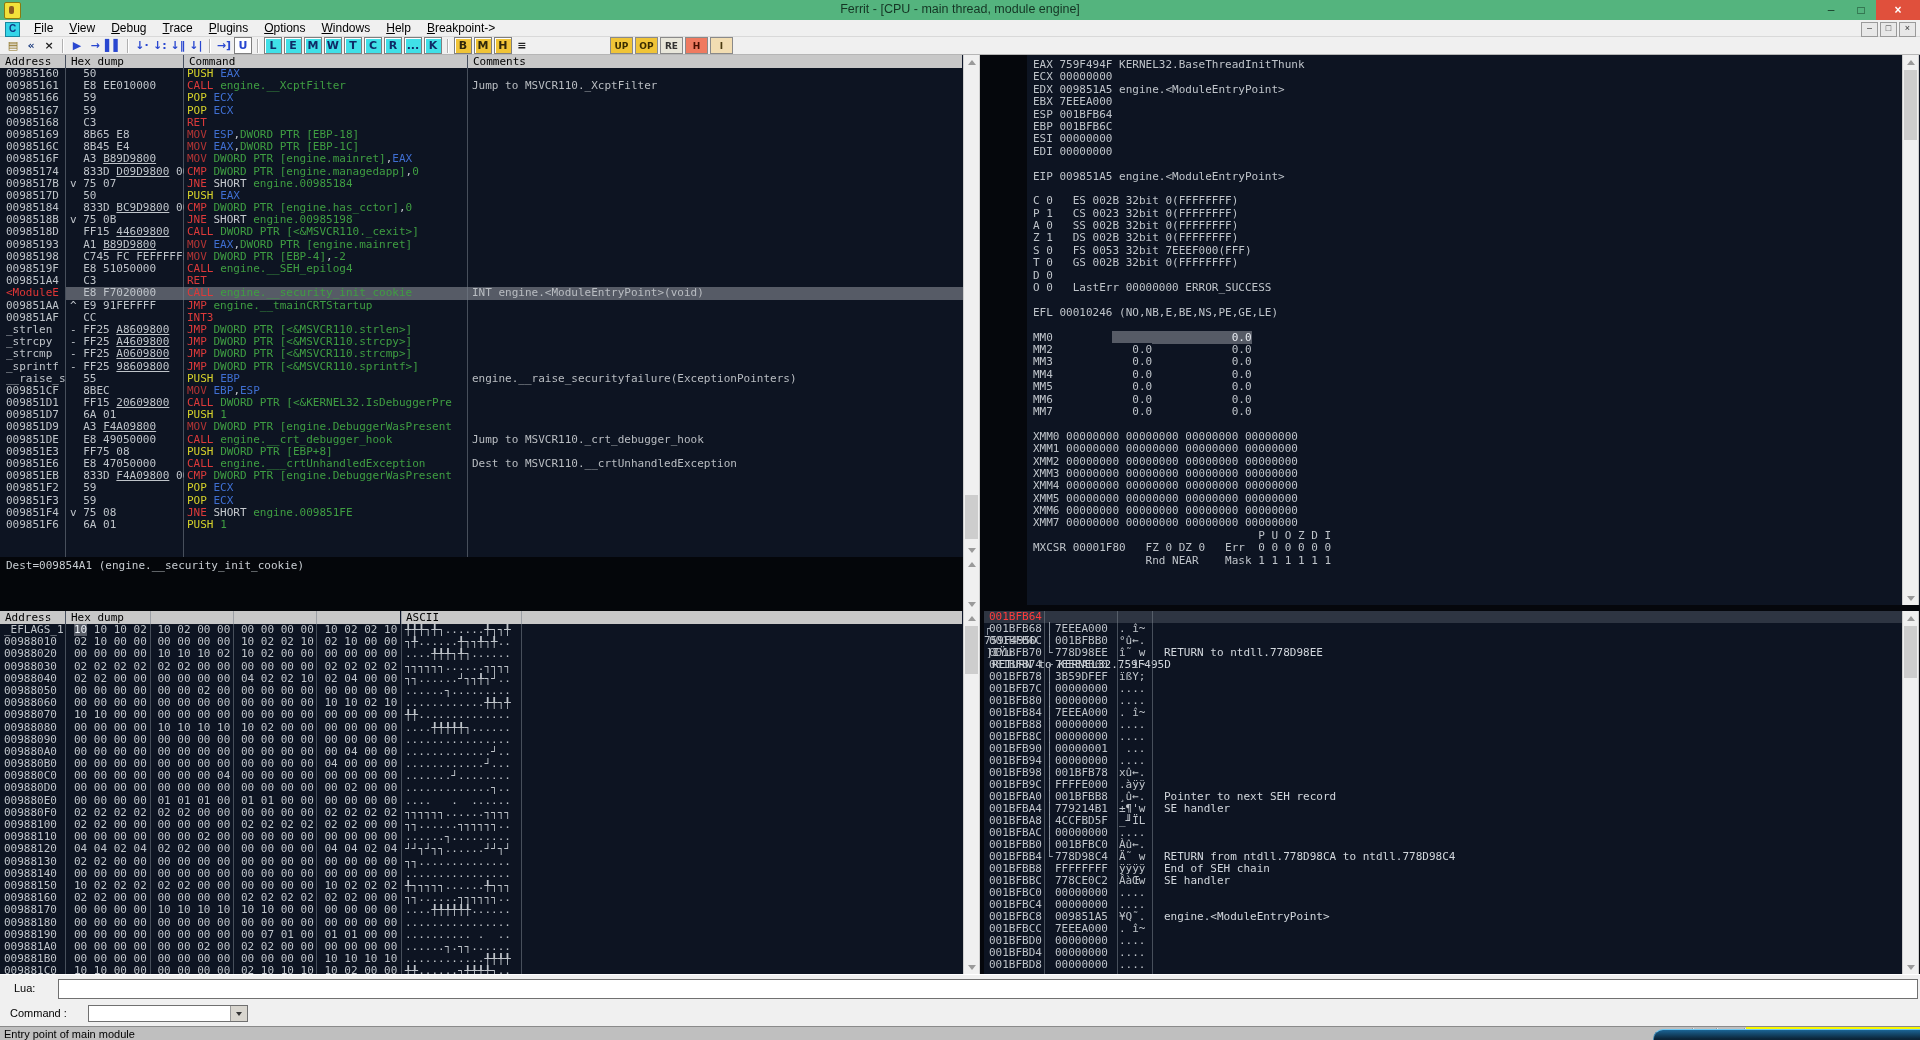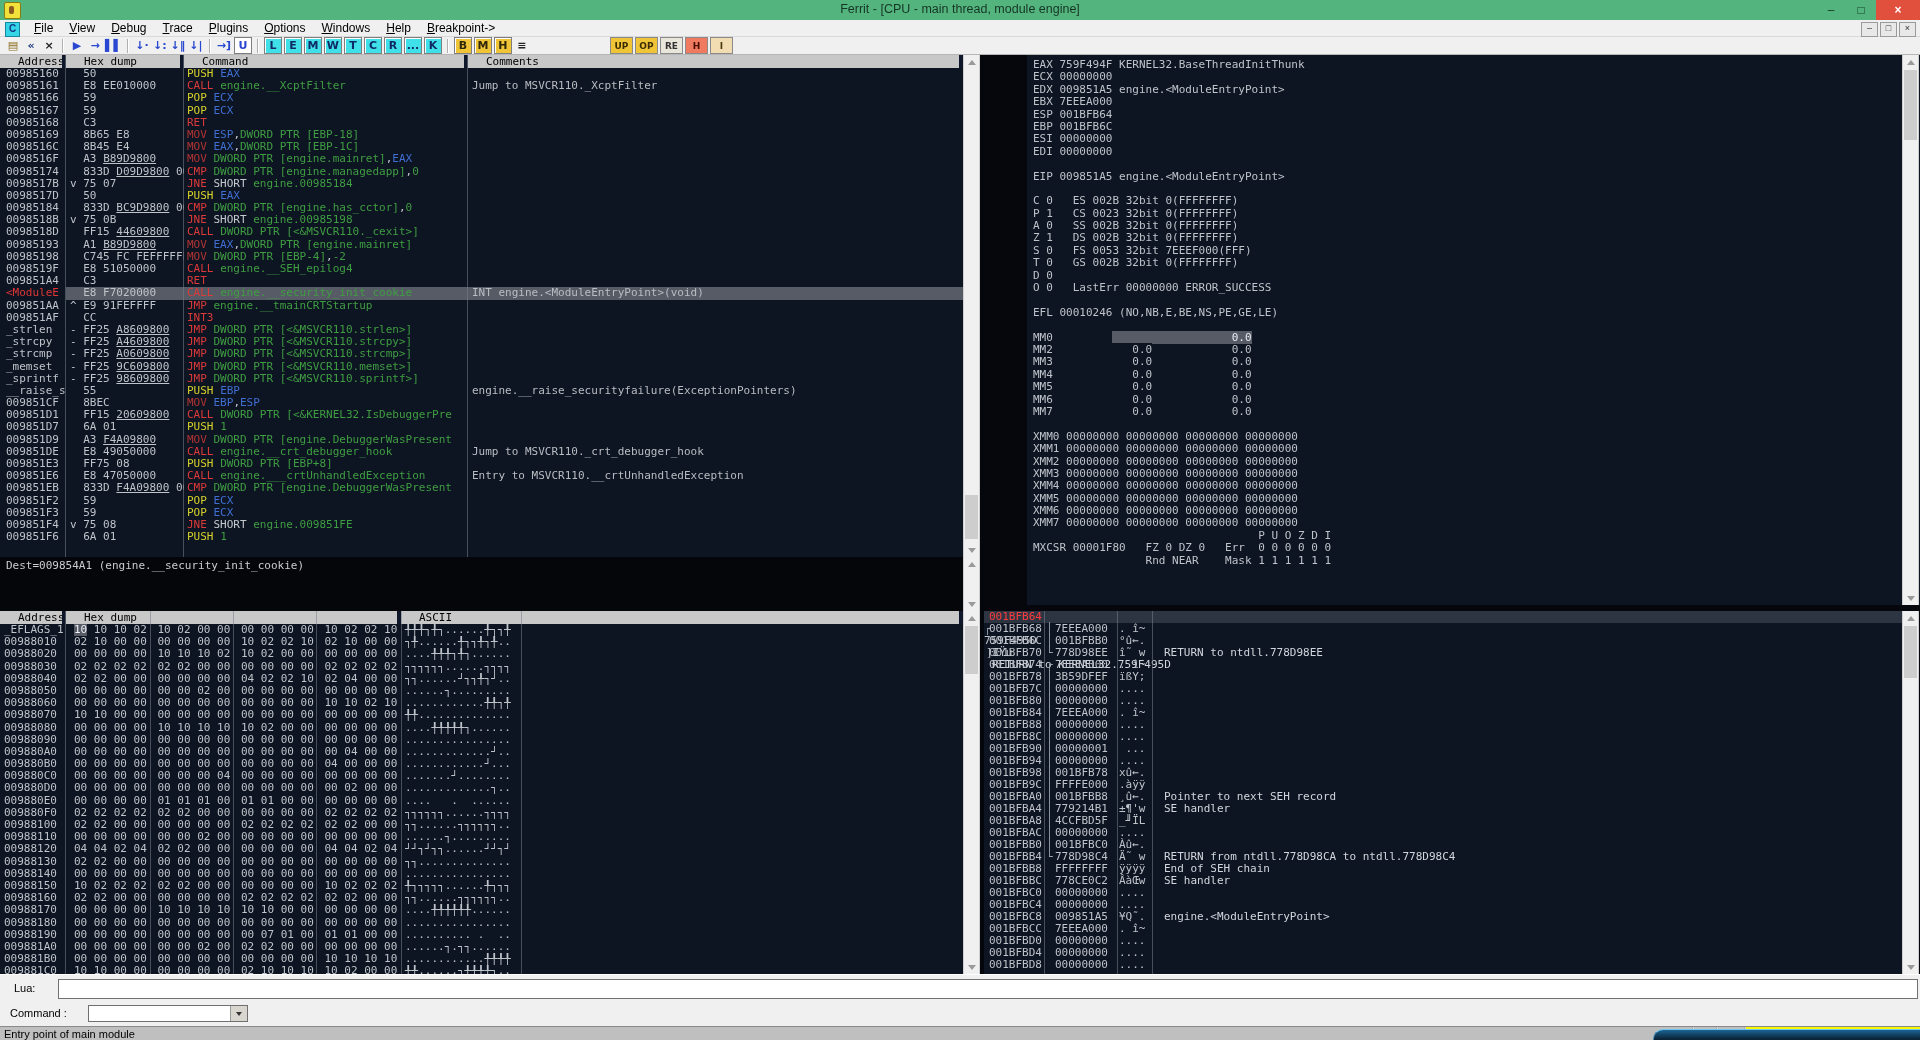--- a/index.html
+++ b/index.html
@@ -26,21 +26,21 @@
   .tbtn{height:15px;min-width:16px;margin:0 1px;display:flex;align-items:center;justify-content:center;
         font-family:"DejaVu Sans",sans-serif;font-size:11px;font-weight:bold;}
   .tbtn.box{border:1px solid #7f7f7f;box-shadow:1px 1px 0 #fff inset;width:16px;}
   .tbtn.sm{border:1px solid #8a8a8a;font-size:9px;width:21px;}
   .tb-sep{width:1px;height:14px;background:#b0b0b0;border-right:1px solid #fff;margin:0 4px;}
   .tb-gap{width:78px;}
   
   .pane{position:absolute;background:#0d1422;overflow:hidden;}
   .mono{font-family:"DejaVu Sans Mono",monospace;font-size:11px;color:#bfc4ca;}
   .hdrrow{display:flex;background:#c8c8c8;height:13px;line-height:13px;color:#000;}
-  .hdrcell{border-right:4px solid #0f172a;padding-left:18px;box-sizing:border-box;overflow:hidden;}
+  .hdrcell{border-right:1px solid #0f172a;padding-left:5px;box-sizing:border-box;overflow:hidden;}
   .vline{position:absolute;top:0;bottom:0;width:1px;background:#78808a;opacity:.55;}
   
   .drow{display:flex;height:12.2px;line-height:12.2px;white-space:pre;}
   .drow .addr{width:66px;padding-left:6px;box-sizing:border-box;overflow:hidden;flex:none;}
   .drow .hex{width:118px;padding-left:4px;box-sizing:border-box;overflow:hidden;flex:none;}
   .drow .cmd{width:284px;overflow:hidden;flex:none;padding-left:3px;box-sizing:border-box;}
   .drow .cmt{flex:1;overflow:hidden;color:#b9bdc2;padding-left:4px;}
   .drow.sel .hex,.drow.sel .cmd,.drow.sel .cmt{background:#565b66;}
   .addr.red{color:#e03636;}
   .c-y{color:#d6d22a;} .c-r{color:#dc3a3a;} .c-m{color:#b23434;} .c-b{color:#3f6fd2;}
@@ -192,30 +192,29 @@
         <div class="drow"><span class="cell addr">00985193</span><span class="cell hex"><span>  A1 </span><span class="c-u">B89D9800</span></span><span class="cell cmd"><span class="c-m">MOV </span><span class="c-b">EAX</span><span class="c-w">,</span><span class="c-g">DWORD PTR [engine.mainret]</span></span><span class="cell cmt"></span></div>
         <div class="drow"><span class="cell addr">00985198</span><span class="cell hex"><span>  C745 FC FEFFFFFF</span></span><span class="cell cmd"><span class="c-m">MOV </span><span class="c-g">DWORD PTR [EBP-4]</span><span class="c-w">,</span><span class="c-g">-2</span></span><span class="cell cmt"></span></div>
         <div class="drow"><span class="cell addr">0098519F</span><span class="cell hex"><span>  E8 51050000</span></span><span class="cell cmd"><span class="c-r">CALL </span><span class="c-g">engine.__SEH_epilog4</span></span><span class="cell cmt"></span></div>
         <div class="drow"><span class="cell addr">009851A4</span><span class="cell hex"><span>  C3</span></span><span class="cell cmd"><span class="c-r">RET</span></span><span class="cell cmt"></span></div>
         <div class="drow sel"><span class="cell addr red">&lt;ModuleE</span><span class="cell hex"><span>  E8 F7020000</span></span><span class="cell cmd"><span class="c-r">CALL </span><span class="c-g">engine.__security_init_cookie</span></span><span class="cell cmt">INT engine.&lt;ModuleEntryPoint&gt;(void)</span></div>
         <div class="drow"><span class="cell addr">009851AA</span><span class="cell hex"><span>^ E9 91FEFFFF</span></span><span class="cell cmd"><span class="c-r">JMP </span><span class="c-g">engine.__tmainCRTStartup</span></span><span class="cell cmt"></span></div>
         <div class="drow"><span class="cell addr">009851AF</span><span class="cell hex"><span>  CC</span></span><span class="cell cmd"><span class="c-r">INT3</span></span><span class="cell cmt"></span></div>
         <div class="drow"><span class="cell addr">_strlen</span><span class="cell hex"><span>- FF25 </span><span class="c-u">A8609800</span></span><span class="cell cmd"><span class="c-r">JMP </span><span class="c-g">DWORD PTR [&lt;&amp;MSVCR110.strlen&gt;]</span></span><span class="cell cmt"></span></div>
         <div class="drow"><span class="cell addr">_strcpy</span><span class="cell hex"><span>- FF25 </span><span class="c-u">A4609800</span></span><span class="cell cmd"><span class="c-r">JMP </span><span class="c-g">DWORD PTR [&lt;&amp;MSVCR110.strcpy&gt;]</span></span><span class="cell cmt"></span></div>
         <div class="drow"><span class="cell addr">_strcmp</span><span class="cell hex"><span>- FF25 </span><span class="c-u">A0609800</span></span><span class="cell cmd"><span class="c-r">JMP </span><span class="c-g">DWORD PTR [&lt;&amp;MSVCR110.strcmp&gt;]</span></span><span class="cell cmt"></span></div>
-        <div class="drow"><span class="cell addr">_memset</span><span class="cell hex"><span>- FF25 </span><span class="c-u">9C609800</span></span><span class="cell cmd"><span class="c-r">JMP </span><span class="c-g">DWORD PTR [&lt;&amp;MSVCR110.memset&gt;]</span></span><span class="cell cmt"></span></div>
         <div class="drow"><span class="cell addr">_sprintf</span><span class="cell hex"><span>- FF25 </span><span class="c-u">98609800</span></span><span class="cell cmd"><span class="c-r">JMP </span><span class="c-g">DWORD PTR [&lt;&amp;MSVCR110.sprintf&gt;]</span></span><span class="cell cmt"></span></div>
         <div class="drow"><span class="cell addr">__raise_s</span><span class="cell hex"><span>  55</span></span><span class="cell cmd"><span class="c-y">PUSH </span><span class="c-b">EBP</span></span><span class="cell cmt">engine.__raise_securityfailure(ExceptionPointers)</span></div>
         <div class="drow"><span class="cell addr">009851CF</span><span class="cell hex"><span>  8BEC</span></span><span class="cell cmd"><span class="c-m">MOV </span><span class="c-b">EBP</span><span class="c-w">,</span><span class="c-b">ESP</span></span><span class="cell cmt"></span></div>
         <div class="drow"><span class="cell addr">009851D1</span><span class="cell hex"><span>  FF15 </span><span class="c-u">20609800</span></span><span class="cell cmd"><span class="c-r">CALL </span><span class="c-g">DWORD PTR [&lt;&amp;KERNEL32.IsDebuggerPre</span></span><span class="cell cmt"></span></div>
         <div class="drow"><span class="cell addr">009851D7</span><span class="cell hex"><span>  6A 01</span></span><span class="cell cmd"><span class="c-y">PUSH </span><span class="c-g">1</span></span><span class="cell cmt"></span></div>
         <div class="drow"><span class="cell addr">009851D9</span><span class="cell hex"><span>  A3 </span><span class="c-u">F4A09800</span></span><span class="cell cmd"><span class="c-m">MOV </span><span class="c-g">DWORD PTR [engine.DebuggerWasPresent</span></span><span class="cell cmt"></span></div>
         <div class="drow"><span class="cell addr">009851DE</span><span class="cell hex"><span>  E8 49050000</span></span><span class="cell cmd"><span class="c-r">CALL </span><span class="c-g">engine.__crt_debugger_hook</span></span><span class="cell cmt">Jump to MSVCR110._crt_debugger_hook</span></div>
         <div class="drow"><span class="cell addr">009851E3</span><span class="cell hex"><span>  FF75 08</span></span><span class="cell cmd"><span class="c-y">PUSH </span><span class="c-g">DWORD PTR [EBP+8]</span></span><span class="cell cmt"></span></div>
-        <div class="drow"><span class="cell addr">009851E6</span><span class="cell hex"><span>  E8 47050000</span></span><span class="cell cmd"><span class="c-r">CALL </span><span class="c-g">engine.___crtUnhandledException</span></span><span class="cell cmt">Entry to MSVCR110.__crtUnhandledException</span></div>
+        <div class="drow"><span class="cell addr">009851E6</span><span class="cell hex"><span>  E8 47050000</span></span><span class="cell cmd"><span class="c-r">CALL </span><span class="c-g">engine.___crtUnhandledException</span></span><span class="cell cmt">Dest to MSVCR110.__crtUnhandledException</span></div>
         <div class="drow"><span class="cell addr">009851EB</span><span class="cell hex"><span>  833D </span><span class="c-u">F4A09800</span><span> 00</span></span><span class="cell cmd"><span class="c-r">CMP </span><span class="c-g">DWORD PTR [engine.DebuggerWasPresent</span></span><span class="cell cmt"></span></div>
         <div class="drow"><span class="cell addr">009851F2</span><span class="cell hex"><span>  59</span></span><span class="cell cmd"><span class="c-y">POP </span><span class="c-b">ECX</span></span><span class="cell cmt"></span></div>
         <div class="drow"><span class="cell addr">009851F3</span><span class="cell hex"><span>  59</span></span><span class="cell cmd"><span class="c-y">POP </span><span class="c-b">ECX</span></span><span class="cell cmt"></span></div>
         <div class="drow"><span class="cell addr">009851F4</span><span class="cell hex"><span>v 75 08</span></span><span class="cell cmd"><span class="c-r">JNE </span><span class="c-w">SHORT </span><span class="c-g">engine.009851FE</span></span><span class="cell cmt"></span></div>
         <div class="drow"><span class="cell addr">009851F6</span><span class="cell hex"><span>  6A 01</span></span><span class="cell cmd"><span class="c-y">PUSH </span><span class="c-g">1</span></span><span class="cell cmt"></span></div>
       </div>
     <div class="vline" style="left:65px;"></div>
     <div class="vline" style="left:183px;"></div>
     <div class="vline" style="left:467px;"></div>
   </div>

